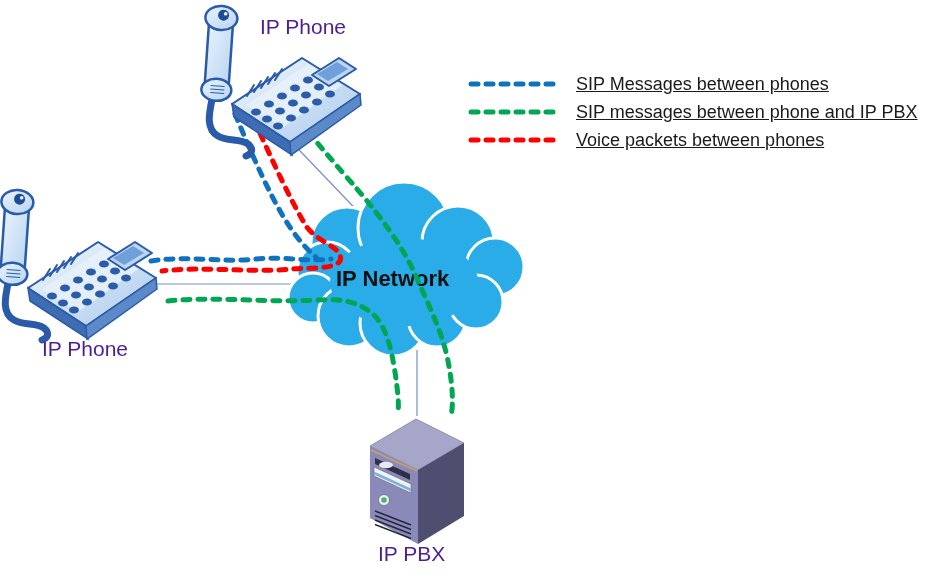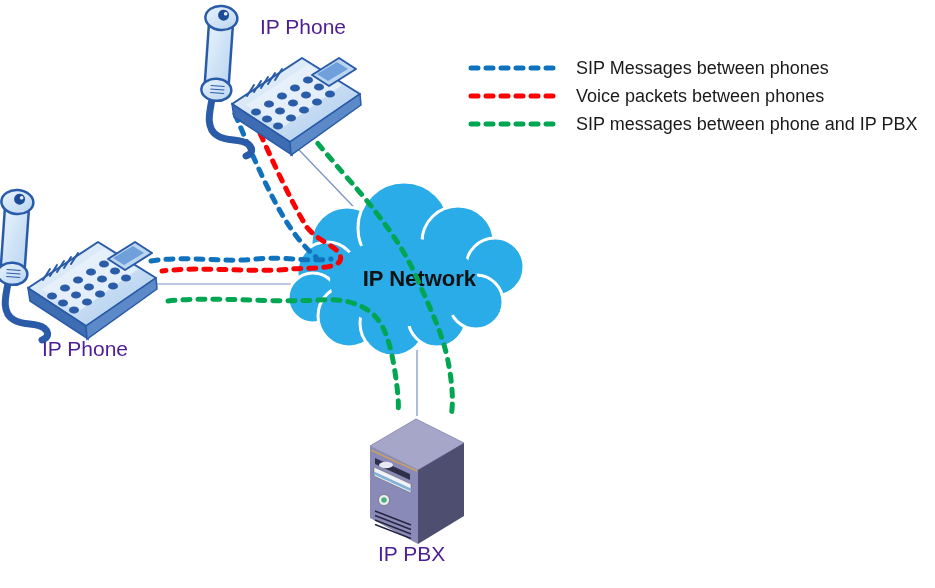--- a/index.html
+++ b/index.html
@@ -10,25 +10,25 @@
   .layer{position:absolute;left:0;top:0;width:935px;height:588px;}
   svg.layer{pointer-events:none;}
   #base-art{z-index:1;}
   #cloud-label{z-index:2;}
   #flow-art{z-index:3;}
   .labels{z-index:4;pointer-events:none;}
   .node-label{
     position:absolute;font-size:21px;line-height:1.1;color:#4c1d95;white-space:nowrap;
   }
   #cloud-label{
-    position:absolute;left:336px;top:266px;width:140px;text-align:right;
+    position:absolute;left:336px;top:266px;width:140px;text-align:left;
     font-size:22px;font-weight:bold;color:#111;white-space:nowrap;
   }
   .legend{
-    position:absolute;left:468px;top:54px;display:flex;flex-direction:column;
+    position:absolute;left:468px;top:70px;display:flex;flex-direction:column;text-decoration:underline;
   }
   .legend-row{display:flex;align-items:center;height:28px;}
   .legend-swatch{width:92px;height:10px;margin-right:16px;flex:0 0 auto;}
   .legend-text{font-size:18px;color:#1a1a1a;white-space:nowrap;}
 </style>
 </head>
 <body>
 
 <div class="stage">
 
@@ -161,26 +161,26 @@
 
     <div class="legend">
       <div class="legend-row">
         <svg class="legend-swatch" viewBox="0 0 92 10">
           <line x1="3" y1="5" x2="89" y2="5" stroke-width="5" stroke-dasharray="7 8" stroke-linecap="round" stroke="#1072BD"></line>
         </svg>
         <span class="legend-text">SIP Messages between phones</span>
       </div>
       <div class="legend-row">
         <svg class="legend-swatch" viewBox="0 0 92 10">
+          <line x1="3" y1="5" x2="89" y2="5" stroke-width="5" stroke-dasharray="7 8" stroke-linecap="round" stroke="#00A651"></line>
+        </svg>
+        <span class="legend-text">SIP messages between phone and IP PBX</span>
+      </div>
+      <div class="legend-row">
+        <svg class="legend-swatch" viewBox="0 0 92 10">
           <line x1="3" y1="5" x2="89" y2="5" stroke-width="5" stroke-dasharray="7 8" stroke-linecap="round" stroke="#FF0000"></line>
         </svg>
         <span class="legend-text">Voice packets between phones</span>
-      </div>
-      <div class="legend-row">
-        <svg class="legend-swatch" viewBox="0 0 92 10">
-          <line x1="3" y1="5" x2="89" y2="5" stroke-width="5" stroke-dasharray="7 8" stroke-linecap="round" stroke="#00A651"></line>
-        </svg>
-        <span class="legend-text">SIP messages between phone and IP PBX</span>
       </div>
     </div>
   </div>
 
 </div>
 
 </body></html>

